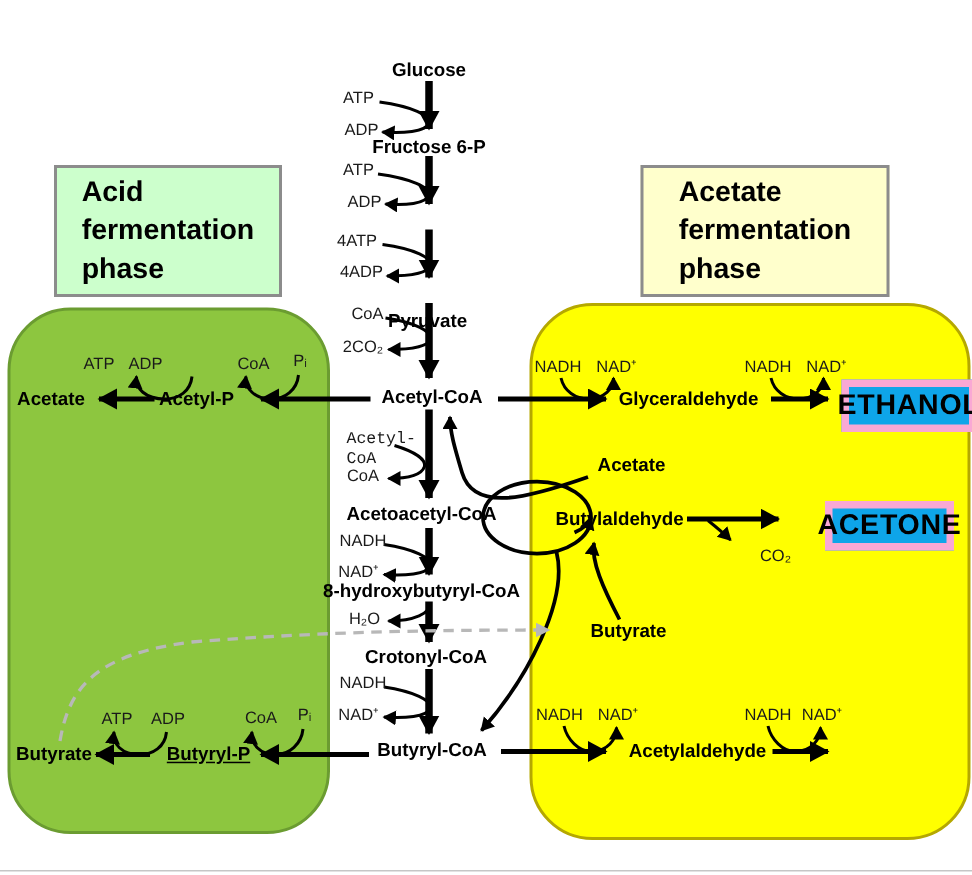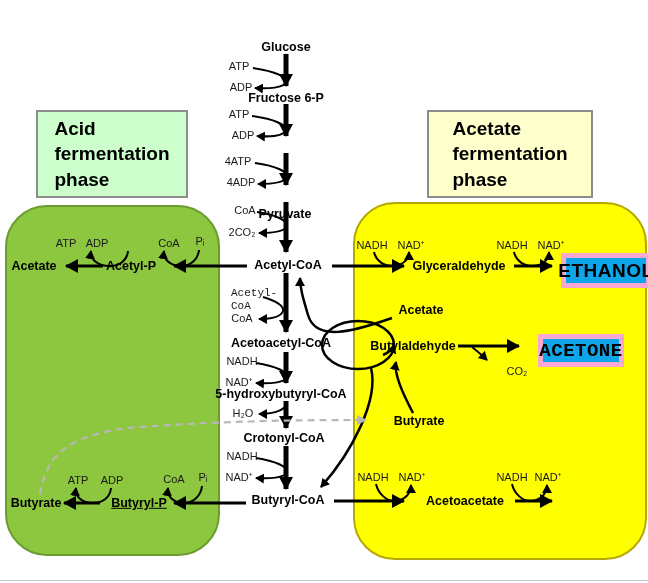--- a/index.html
+++ b/index.html
@@ -17,21 +17,21 @@
     white-space:pre-line;
   }
   .phase-box.acid{left:36px;top:110px;width:148px;height:84px;background:#CCFFCC;}
   .phase-box.solvent{left:427px;top:110px;width:162px;height:84px;background:#FFFFCC;}
   .product{
     position:absolute;display:flex;align-items:center;justify-content:center;
     background:#0ea5e9;border:5px solid #f9a8d4;color:#000;font-weight:bold;font-size:19px;
     letter-spacing:0.5px;
   }
   .product.ethanol{left:561px;top:253px;width:80px;height:25px;}
-  .product.acetone{left:538px;top:334px;width:76px;height:23px;font-family:Liberation Mono, monospace;}
+  .product.acetone{left:550px;top:334px;width:76px;height:23px;}
   .product.butanol{left:561px;top:488px;width:80px;height:25px;}
   .labels{position:absolute;left:0;top:0;width:100%;height:100%;}
   .lbl{
     position:absolute;transform:translate(-50%,-50%);font-size:11px;color:#1a1a1a;
     white-space:pre;line-height:1.15;
   }
   .lbl.bold{font-weight:bold;font-size:12.5px;color:#000;}
   .lbl.leftalign{transform:translate(0,-50%);text-align:left;}
   .bottom-line{position:absolute;left:0;top:580px;width:648px;height:1px;background:#c6c6c6;}
 </style>
@@ -152,34 +152,34 @@
       <span class="lbl" style="left: 551px; top: 245px;">NAD⁺</span>
       <span class="lbl leftalign" style="left: 231px; top: 300px; font-family: Liberation Mono, monospace;">Acetyl-
 CoA</span>
       <span class="lbl" style="left: 242px; top: 318px;">CoA</span>
       <span class="lbl bold" style="left: 421px; top: 310px;">Acetate</span>
       <span class="lbl bold" style="left: 281px; top: 343px;">Acetoacetyl-CoA</span>
       <span class="lbl bold" style="left: 413px; top: 346px;">Butylaldehyde</span>
       <span class="lbl" style="left: 497px; top: 371px; padding-left: 40px;">CO₂</span>
       <span class="lbl" style="left: 242px; top: 361px;">NADH</span>
       <span class="lbl" style="left: 239px; top: 382px;">NAD⁺</span>
-      <span class="lbl bold" style="left: 281px; top: 394px;">5-hydroxybutyryl-CoA</span>
+      <span class="lbl bold" style="left: 281px; top: 394px;">8-hydroxybutyryl-CoA</span>
       <span class="lbl" style="left: 243px; top: 413px;">H₂O</span>
       <span class="lbl bold" style="left: 419px; top: 421px;">Butyrate</span>
       <span class="lbl bold" style="left: 284px; top: 438px; text-align: right;">Crotonyl-CoA</span>
       <span class="lbl" style="left: 242px; top: 456px;">NADH</span>
       <span class="lbl" style="left: 239px; top: 477px;">NAD⁺</span>
       <span class="lbl" style="left: 78px; top: 480px;">ATP</span>
       <span class="lbl" style="left: 112px; top: 480px;">ADP</span>
       <span class="lbl" style="left: 174px; top: 479px;">CoA</span>
       <span class="lbl" style="left: 203px; top: 477px;">Pᵢ</span>
       <span class="lbl bold" style="left: 36px; top: 503px;">Butyrate</span>
       <span class="lbl bold" style="left: 139px; top: 503px; text-decoration: underline;">Butyryl-P</span>
       <span class="lbl bold" style="left: 288px; top: 500px;">Butyryl-CoA</span>
       <span class="lbl" style="left: 373px; top: 477px;">NADH</span>
       <span class="lbl" style="left: 412px; top: 477px;">NAD⁺</span>
-      <span class="lbl bold" style="left: 465px; top: 501px;">Acetoacetate</span>
+      <span class="lbl bold" style="left: 465px; top: 501px;">Acetylaldehyde</span>
       <span class="lbl" style="left: 512px; top: 477px;">NADH</span>
       <span class="lbl" style="left: 548px; top: 477px;">NAD⁺</span>
     </div>
 
   <div class="bottom-line"></div>
 </div>
 
 </body></html>

